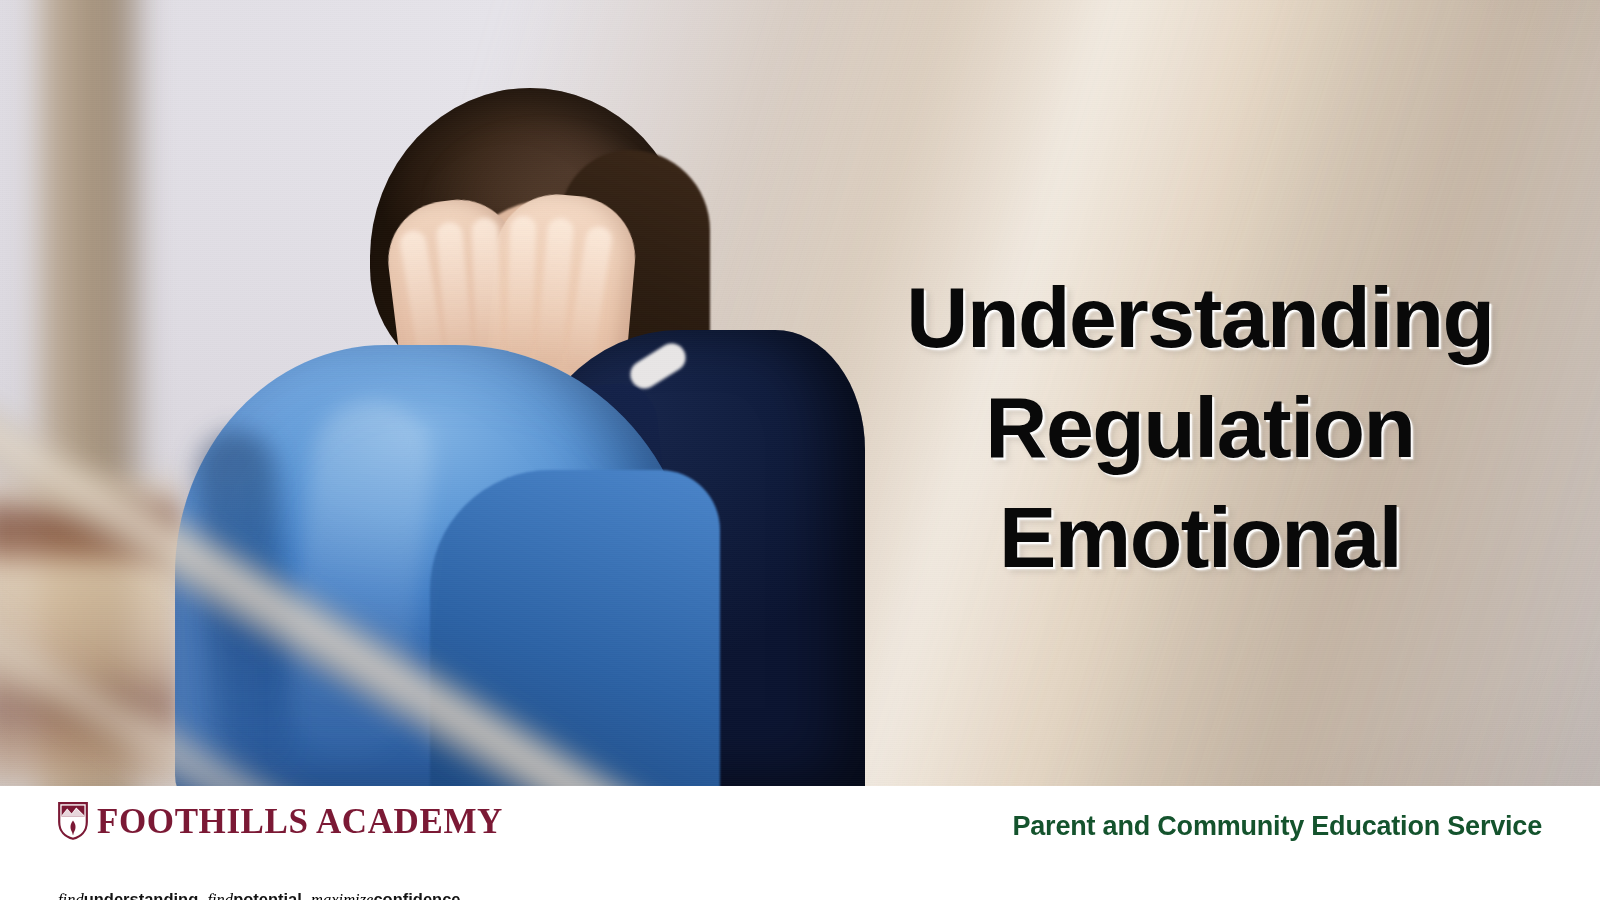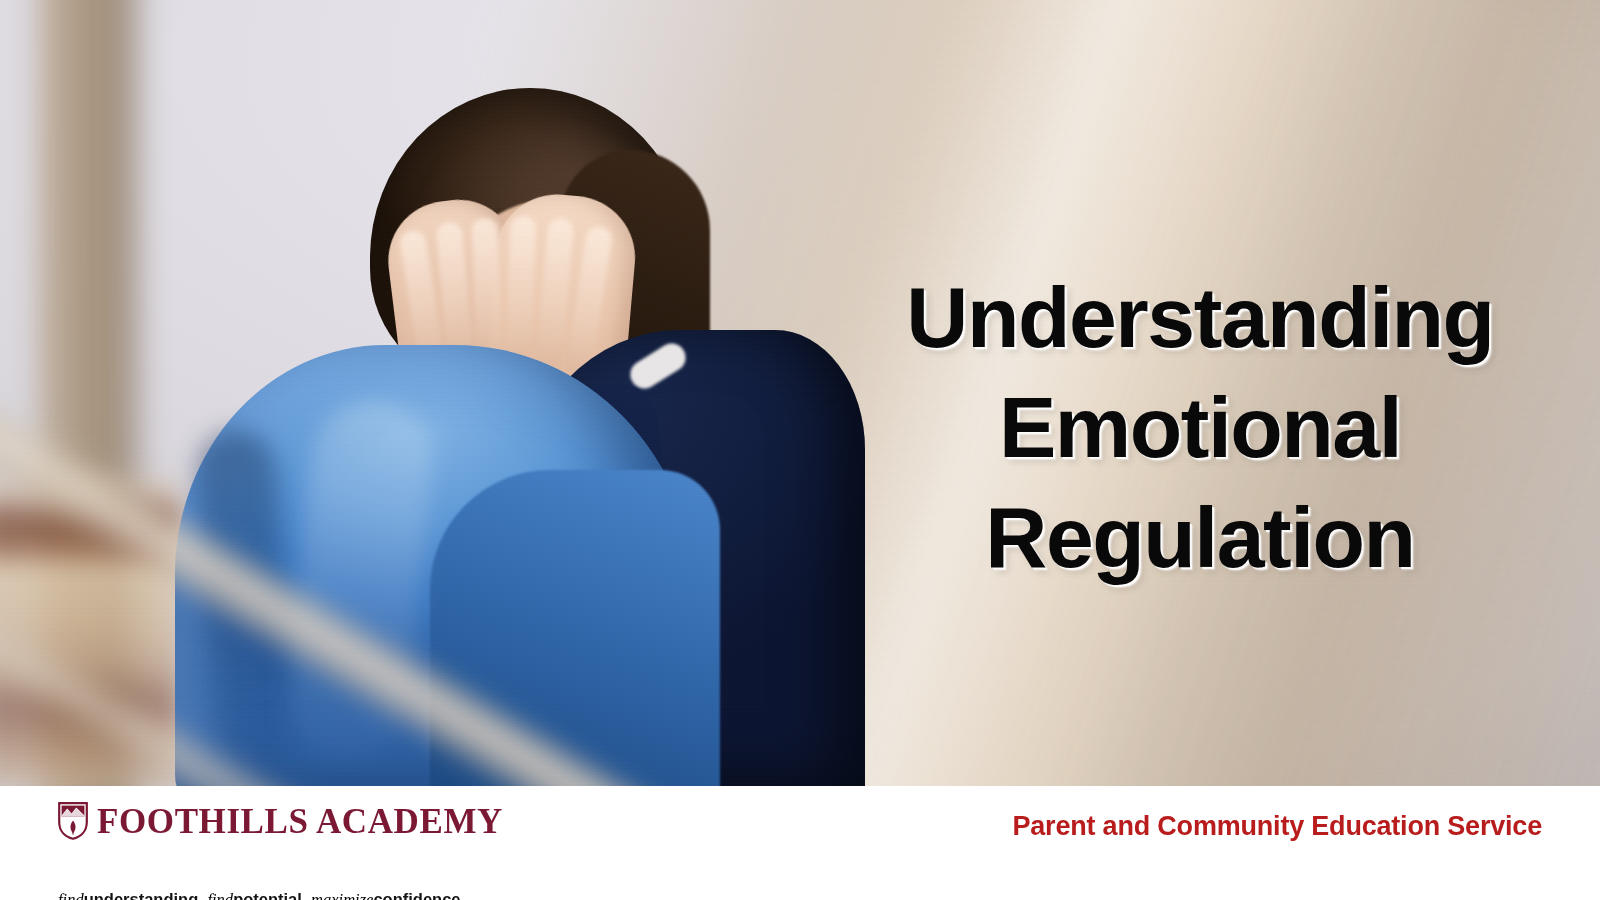--- a/index.html
+++ b/index.html
@@ -402,21 +402,21 @@
   .service-line {
     position:absolute;
     right:58px; top:0;
     height:80px;
     display:flex;
     align-items:center;
     font-family:"Liberation Sans", sans-serif;
     font-weight:bold;
     font-size:27px;
     letter-spacing:-0.2px;
-    color:#b91c1c;
+    color:#14532d;
     white-space:nowrap;
   }
 </style>
 </head>
 <body>
 
 <div class="slide">
 
   <div class="photo">
     <div class="wall"></div>
@@ -457,22 +457,22 @@
 
     <div class="rail"></div>
     <div class="rail2"></div>
 
     <div class="photo-vignette"></div>
     <div class="photo-grain"></div>
   </div>
 
   <div class="title-block">
     <span class="title-line">Understanding</span>
+    <span class="title-line">Regulation</span>
     <span class="title-line">Emotional</span>
-    <span class="title-line">Regulation</span>
   </div>
 
   <div class="footer">
 
     <div class="brand">
       <div class="brand-top">
         <span>
           <svg class="shield" viewBox="0 0 30 38" xmlns="http://www.w3.org/2000/svg" aria-hidden="true">
             <path d="M1.2 1.2 H28.8 V20 C28.8 29.5 22.5 35 15 36.8 C7.5 35 1.2 29.5 1.2 20 Z" fill="#ffffff" stroke="#7B1935" stroke-width="2.2"></path>
             <path d="M3.6 3.6 H26.4 V14.6 H3.6 Z" fill="#7B1935"></path>

